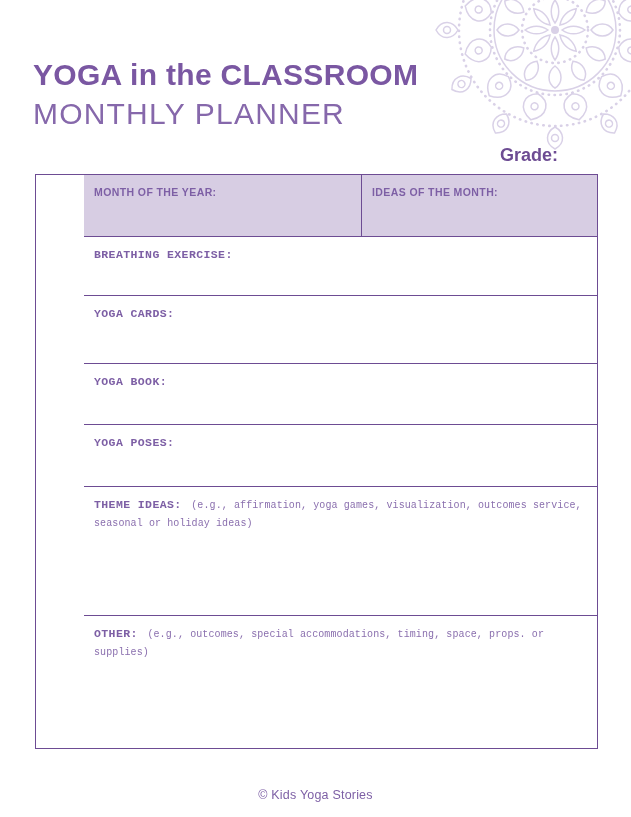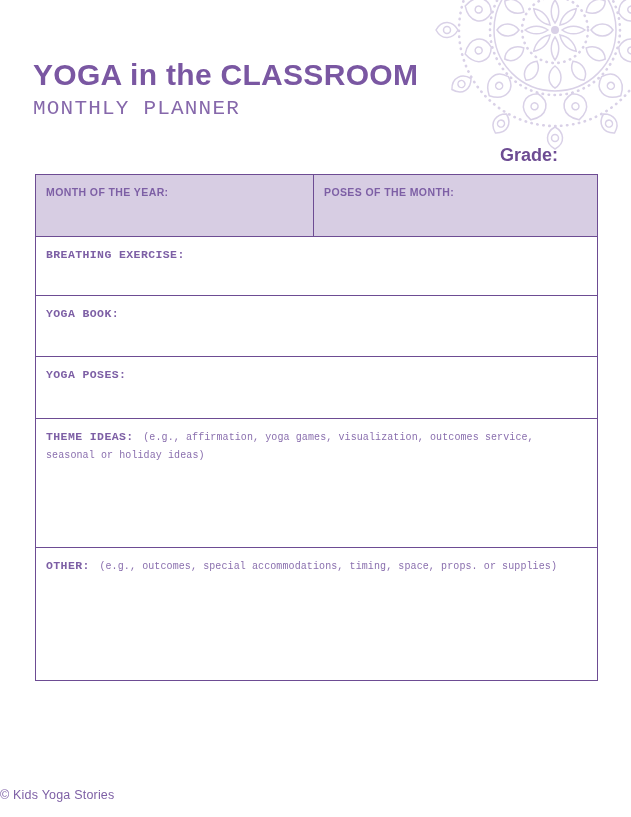--- a/index.html
+++ b/index.html
@@ -38,42 +38,41 @@
     left:33px; top:58px;
     font-size:30px;
     font-weight:700;
     letter-spacing:0.3px;
     color:var(--c-title);
     white-space:nowrap;
   }
   .subtitle{
     position:absolute;
     left:33px; top:97px;
-    font-size:21px;
+    font-size:30px;
     font-weight:400;
     letter-spacing:1.2px;
     color:var(--c-subtitle);
     white-space:nowrap;
-    font-family:Liberation Mono, monospace;
   }
   .grade{
     position:absolute;
     left:500px; top:145px;
     font-size:18px;
     font-weight:600;
     color:var(--c-grade);
   }
   .planner{
     position:absolute;
     left:35px; top:174px;
     width:563px;
     border:1.5px solid var(--c-border);
     background:#ffffff;
   }
-  .row{position:relative;background:#ffffff;}
+  .row{position:relative;background:#ffffff;margin-left:48px;}
   .row + .row{border-top:1.5px solid var(--c-border);font-family:Liberation Mono, monospace;}
   .header-row{display:flex;background:var(--c-header_fill);height:61px;}
   .header-cell{padding:7px 10px;}
   .header-cell.c1{width:277px;}
   .header-cell.c2{flex:1;border-left:1.5px solid var(--c-border);}
   .cell-label{
     font-size:10.5px;
     font-weight:700;
     letter-spacing:0.4px;
     color:var(--c-label);
@@ -89,20 +88,21 @@
   .h-r1{height:59px;}
   .h-r2{height:68px;}
   .h-r3{height:62px;}
   .h-r4{height:61px;}
   .h-r5{height:129px;}
   .h-r6{height:133px;}
   .footer{
     position:absolute;
     left:0; top:788px;
     width:100%;
+    text-align:center;
     font-size:12.5px;
     font-weight:400;
     letter-spacing:0.2px;
     color:var(--c-footer);
   }
 </style>
 </head>
 <body>
 
 <div class="page">
@@ -184,28 +184,31 @@
 
   <div class="grade">Grade:</div>
 
   <div class="planner">
 
     <div class="row header-row">
       <div class="header-cell c1">
         <span class="cell-label">MONTH OF THE YEAR:</span>
       </div>
       <div class="header-cell c2">
-        <span class="cell-label">POSES OF THE MONTH:</span>
+        <span class="cell-label">IDEAS OF THE MONTH:</span>
       </div>
     </div>
 
     <div class="row section-row h-r1">
       <span class="cell-label">BREATHING EXERCISE:</span>
     </div>
 
+    <div class="row section-row h-r2">
+      <span class="cell-label">YOGA CARDS:</span>
+    </div>
 
     <div class="row section-row h-r4">
       <span class="cell-label">YOGA BOOK:</span>
     </div>
 
     <div class="row section-row h-r3">
       <span class="cell-label">YOGA POSES:</span>
     </div>
 
     <div class="row section-row h-r5">

